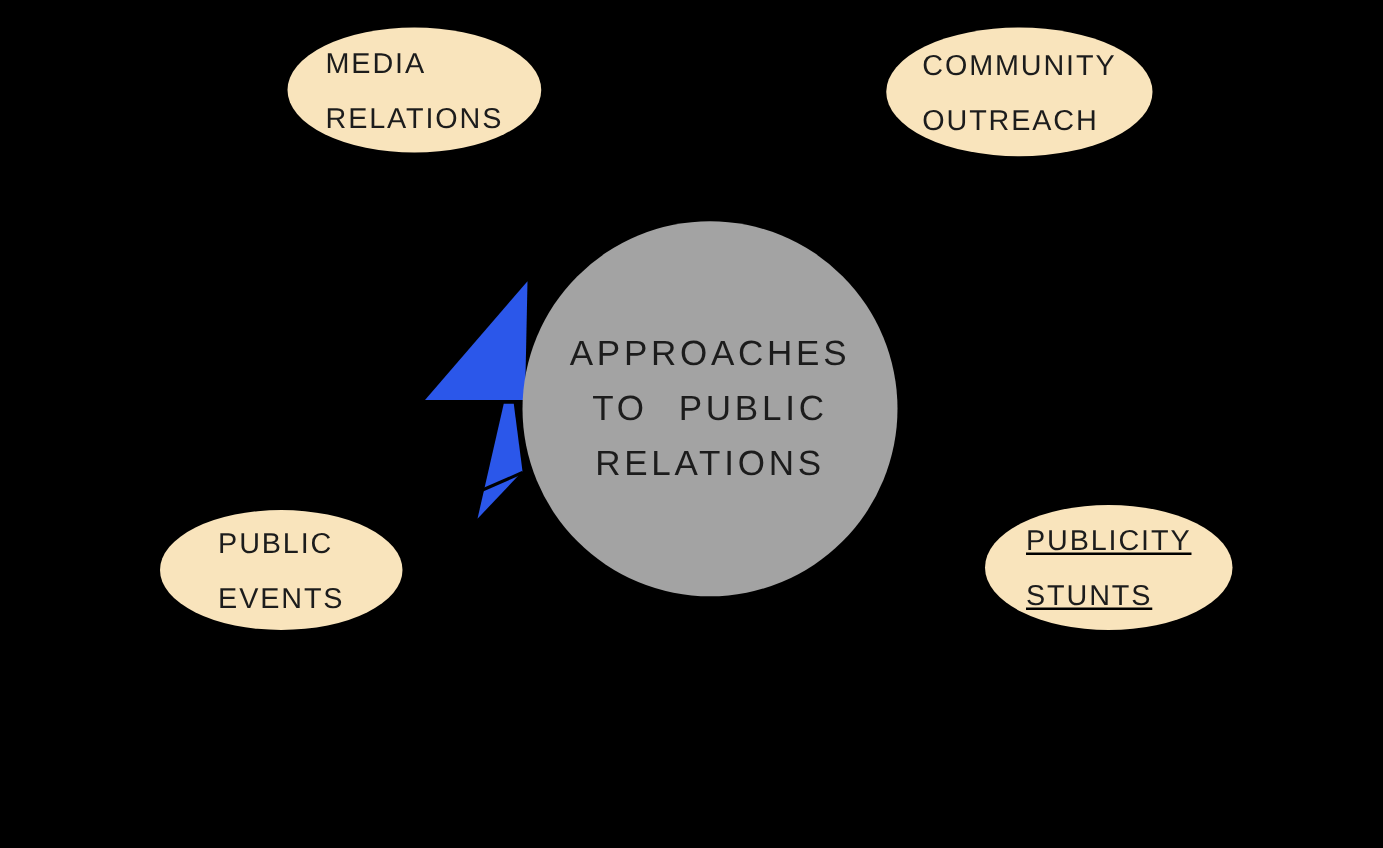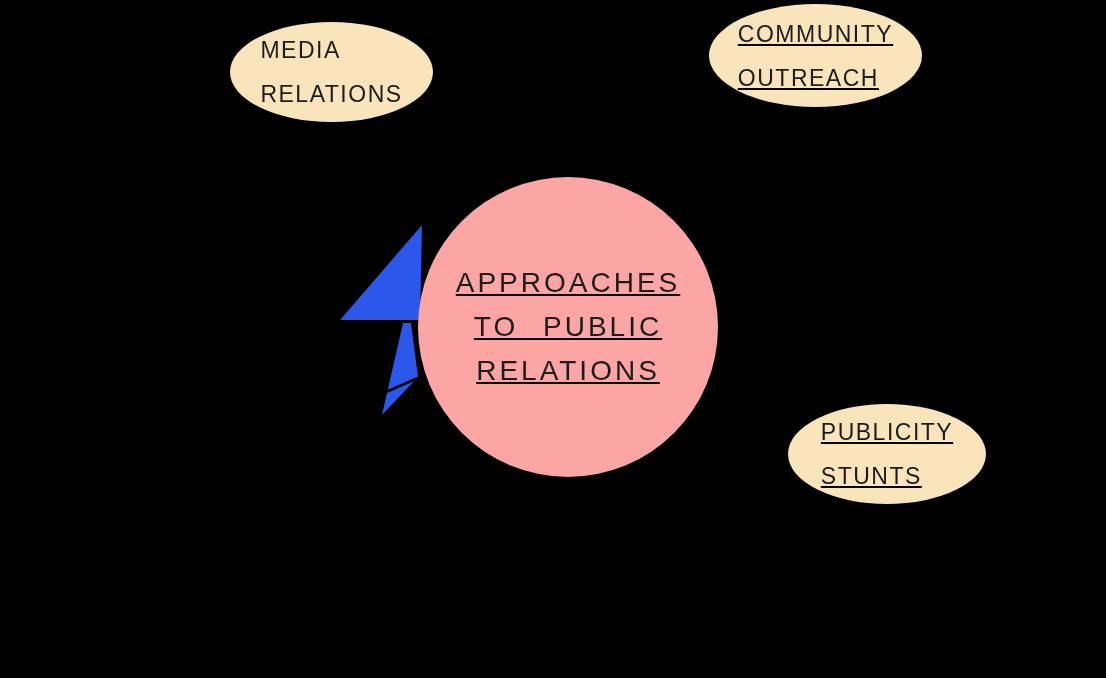--- a/index.html
+++ b/index.html
@@ -15,26 +15,25 @@
     position: absolute;
     left: 335px; top: 220px;
     width: 90px; height: 200px;
     z-index: 1;
   }
   .center-circle {
     position: absolute;
     left: 418px; top: 177px;
     width: 300px; height: 300px;
     border-radius: 50%;
-    background: #fca5a5;
+    background: #a3a3a3;
     z-index: 2;
     display: flex;
     align-items: center;
     justify-content: center;
-    text-decoration: underline;
   }
   .center-label {
     color: #1C1C1C;
     font-size: 28px;
     line-height: 44px;
     letter-spacing: 3px;
     word-spacing: 14px;
     text-align: center;
     white-space: pre-line;
   }
@@ -49,21 +48,21 @@
   }
   .node-label {
     color: #1C1C1C;
     font-size: 23px;
     line-height: 44px;
     letter-spacing: 1.5px;
     text-align: left;
     white-space: pre-line;
   }
   .node-media        { left: 230px; top: 22px;  width: 203px; height: 100px; }
-  .node-community    { left: 709px; top: 4px;  width: 213px; height: 103px; text-decoration: underline; }
+  .node-community    { left: 709px; top: 22px;  width: 213px; height: 103px; }
   .node-public-events{ left: 128px; top: 408px; width: 194px; height: 96px; }
   .node-publicity    { left: 788px; top: 404px; width: 198px; height: 100px; text-decoration: underline; }
   .node-sponsorships { left: 439px; top: 581px; width: 260px; height: 71px; }
 </style>
 </head>
 <body>
 
 <div class="canvas">
 
   <svg class="bolt" viewBox="0 0 90 200" xmlns="http://www.w3.org/2000/svg">
@@ -81,20 +80,24 @@
   <div class="node node-media">
     <span class="node-label">MEDIA
 RELATIONS</span>
   </div>
 
   <div class="node node-community">
     <span class="node-label">COMMUNITY
 OUTREACH</span>
   </div>
 
+  <div class="node node-public-events">
+    <span class="node-label">PUBLIC
+EVENTS</span>
+  </div>
 
   <div class="node node-publicity">
     <span class="node-label">PUBLICITY
 STUNTS</span>
   </div>
 
 
 </div>
 
 </body></html>

